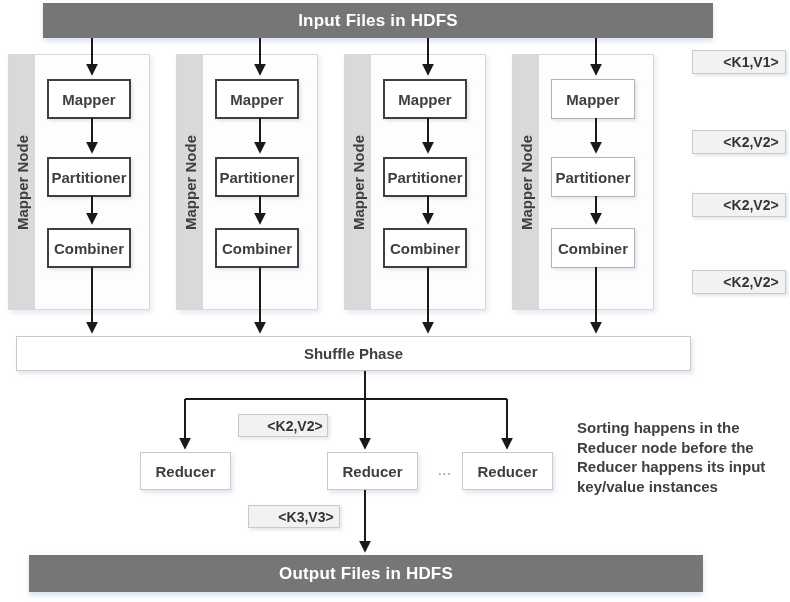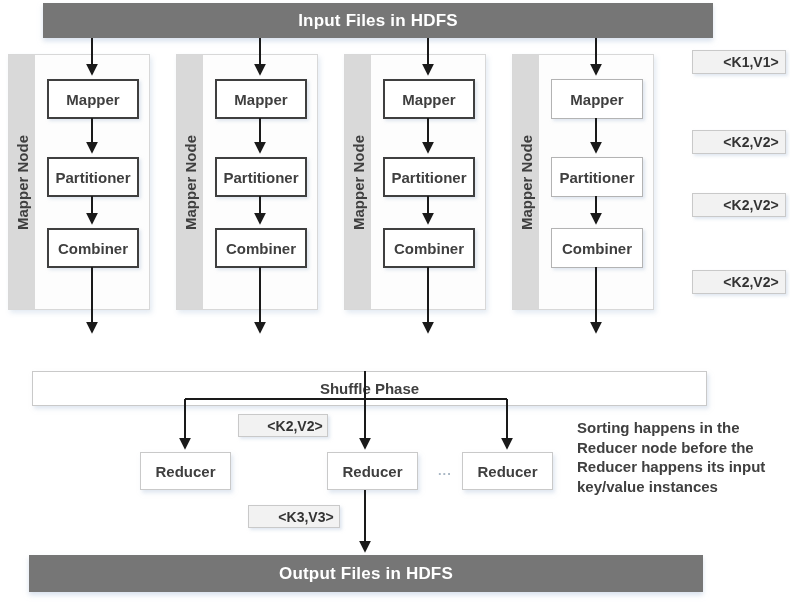--- a/index.html
+++ b/index.html
@@ -25,21 +25,21 @@
     border:1px solid var(--column-border);box-shadow:2px 3px 5px rgba(195,210,228,.45);
   }
   .strip{
     position:absolute;left:0;top:0;bottom:0;width:26px;background:var(--node-strip-bg);
     display:flex;align-items:center;justify-content:center;
   }
   .strip span{
     transform:rotate(-90deg);white-space:nowrap;font-size:15px;font-weight:600;color:var(--text);
   }
   .pbox{
-    position:absolute;left:38px;width:92px;height:40px;background:#ffffff;
+    position:absolute;left:38px;width:84px;height:40px;background:#ffffff;
     border:2px solid var(--box-border-dark);
     display:flex;align-items:center;justify-content:center;
     font-size:15px;font-weight:700;color:var(--text);
     box-shadow:2px 2px 3px rgba(195,210,228,.5);
   }
   .column.light .pbox{border:1px solid var(--box-border-light);}
   .pbox.m{top:24px;} .pbox.p{top:102px;} .pbox.c{top:173px;}
 
   .kv{
     position:absolute;background:var(--kv-label-bg);border:1px solid var(--kv-label-border);
@@ -108,21 +108,21 @@
     <div class="pbox m">Mapper</div>
     <div class="pbox p">Partitioner</div>
     <div class="pbox c">Combiner</div>
   </div>
 
   <div class="kv" style="left:692px;top:50px;width:94px;height:24px;">&lt;K1,V1&gt;</div>
   <div class="kv" style="left:692px;top:130px;width:94px;height:24px;">&lt;K2,V2&gt;</div>
   <div class="kv" style="left:692px;top:193px;width:94px;height:24px;">&lt;K2,V2&gt;</div>
   <div class="kv" style="left:692px;top:270px;width:94px;height:24px;">&lt;K2,V2&gt;</div>
 
-  <div class="wbox" style="left:32px;top:336px;width:675px;height:35px;margin-top:35px;">Shuffle Phase</div>
+  <div class="wbox" style="left:16px;top:336px;width:675px;height:35px;">Shuffle Phase</div>
 
   <div class="kv" style="left:238px;top:414px;width:90px;height:23px;">&lt;K2,V2&gt;</div>
   <div class="kv" style="left:248px;top:505px;width:92px;height:23px;">&lt;K3,V3&gt;</div>
 
   <div class="wbox reducer" style="left:140px;top:452px;width:91px;height:38px;">Reducer</div>
   <div class="wbox reducer" style="left:327px;top:452px;width:91px;height:38px;">Reducer</div>
   <div class="wbox reducer" style="left:462px;top:452px;width:91px;height:38px;">Reducer</div>
   <span class="ellipsis">...</span>
 
   <div class="note">

